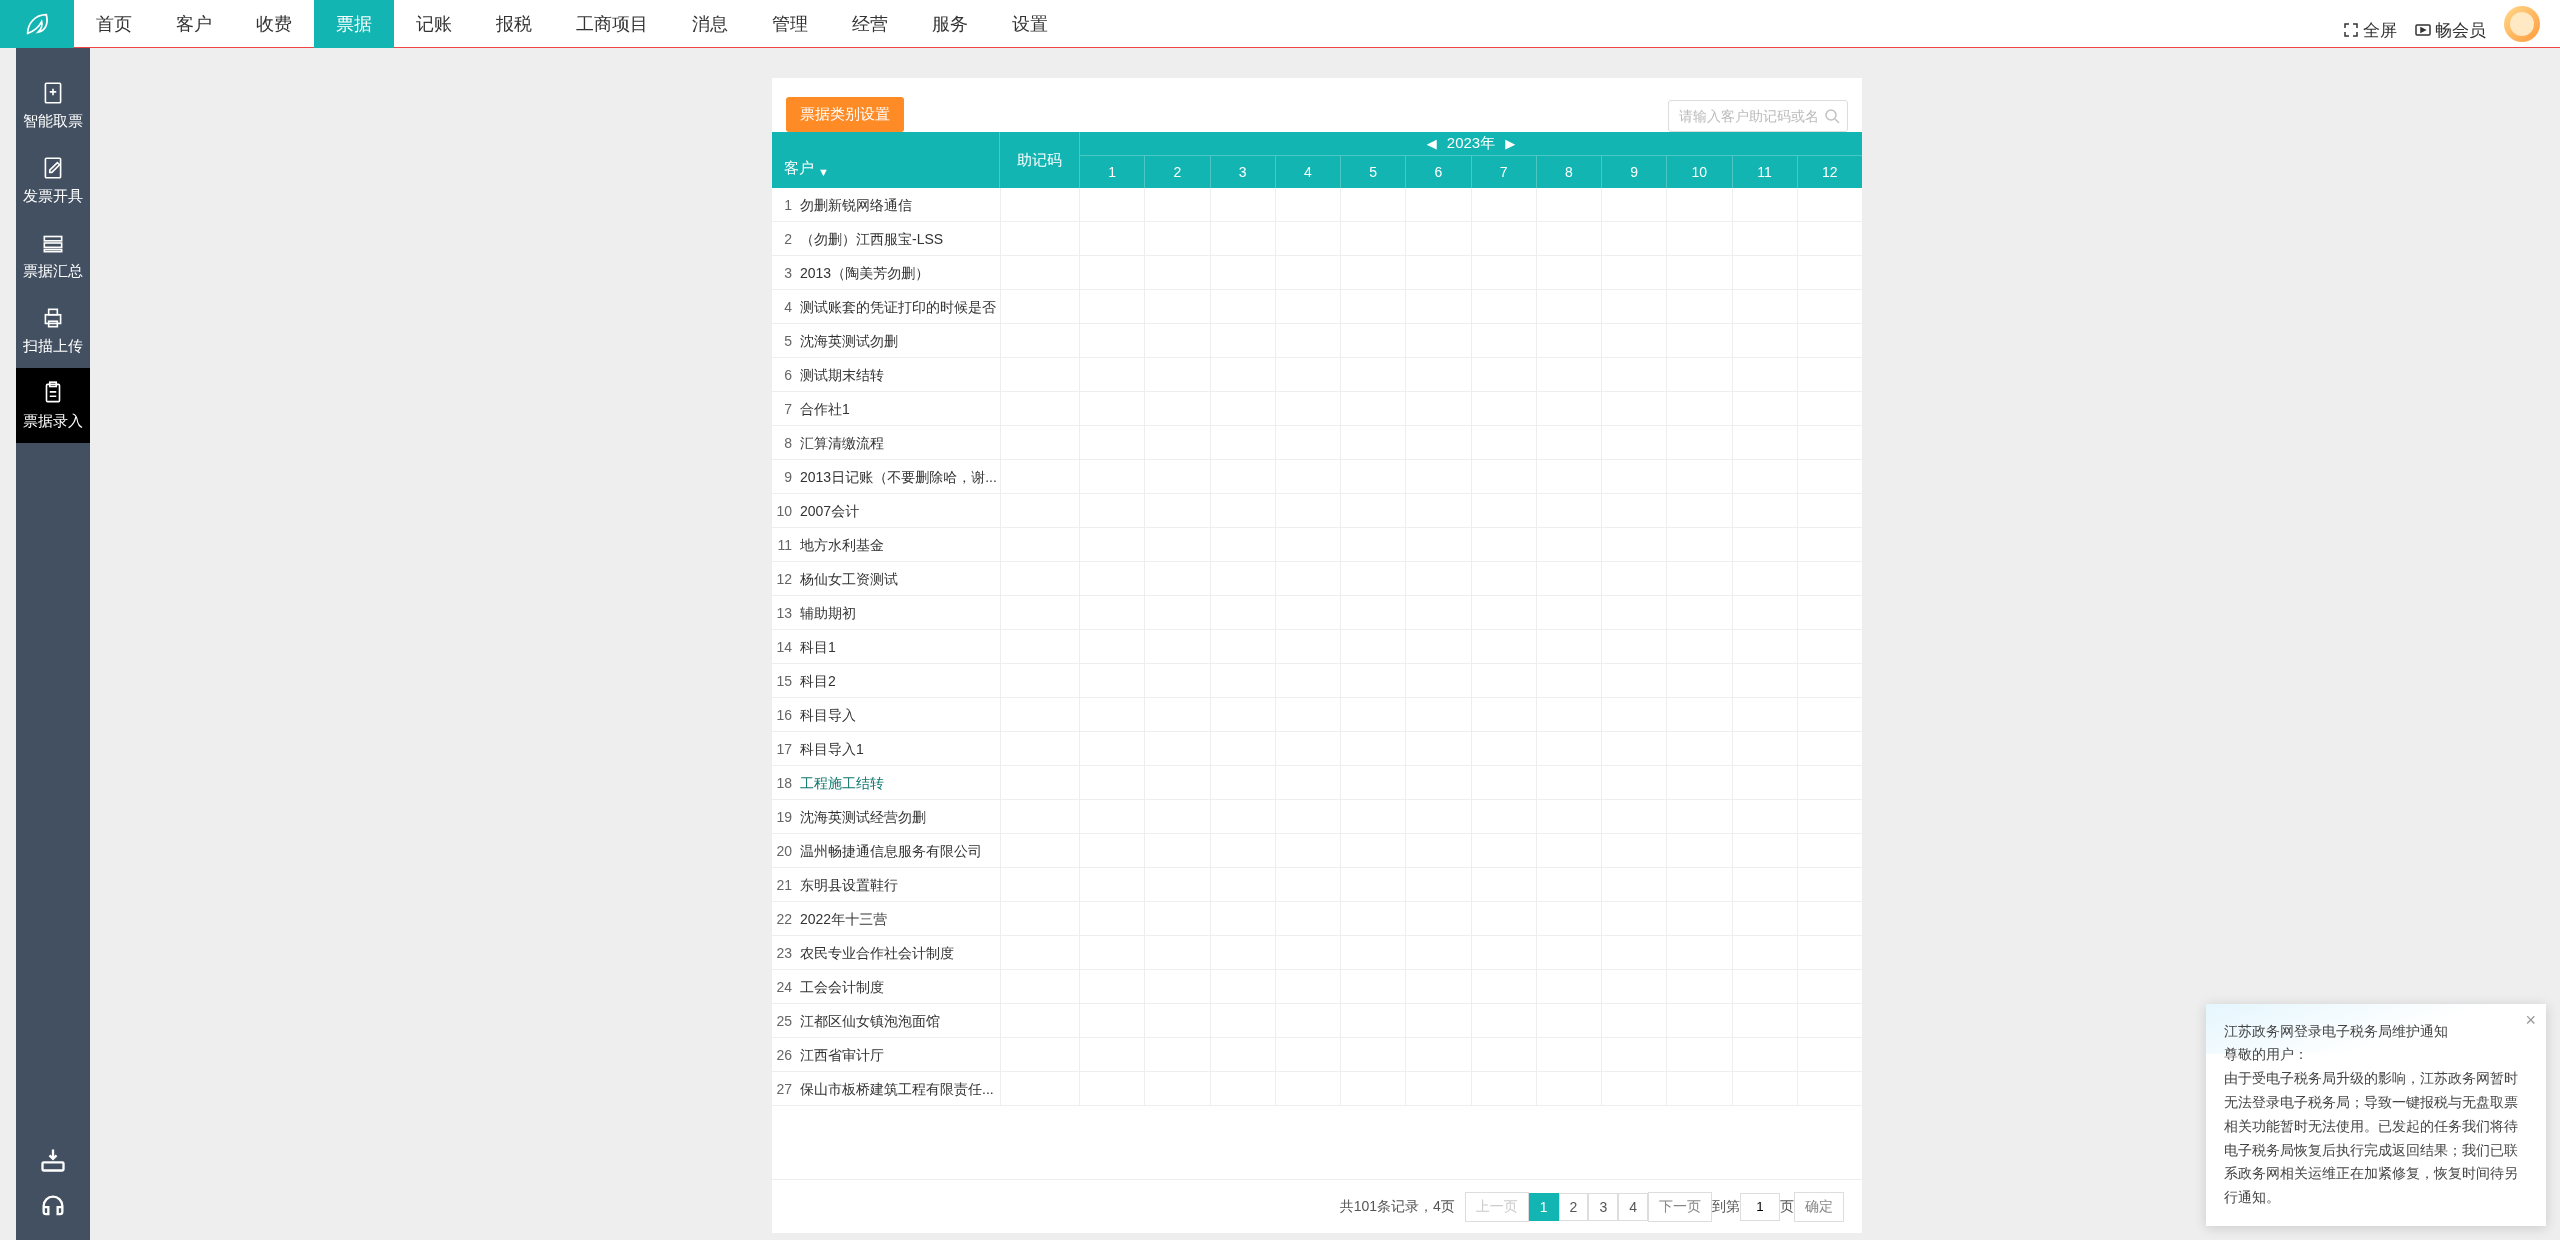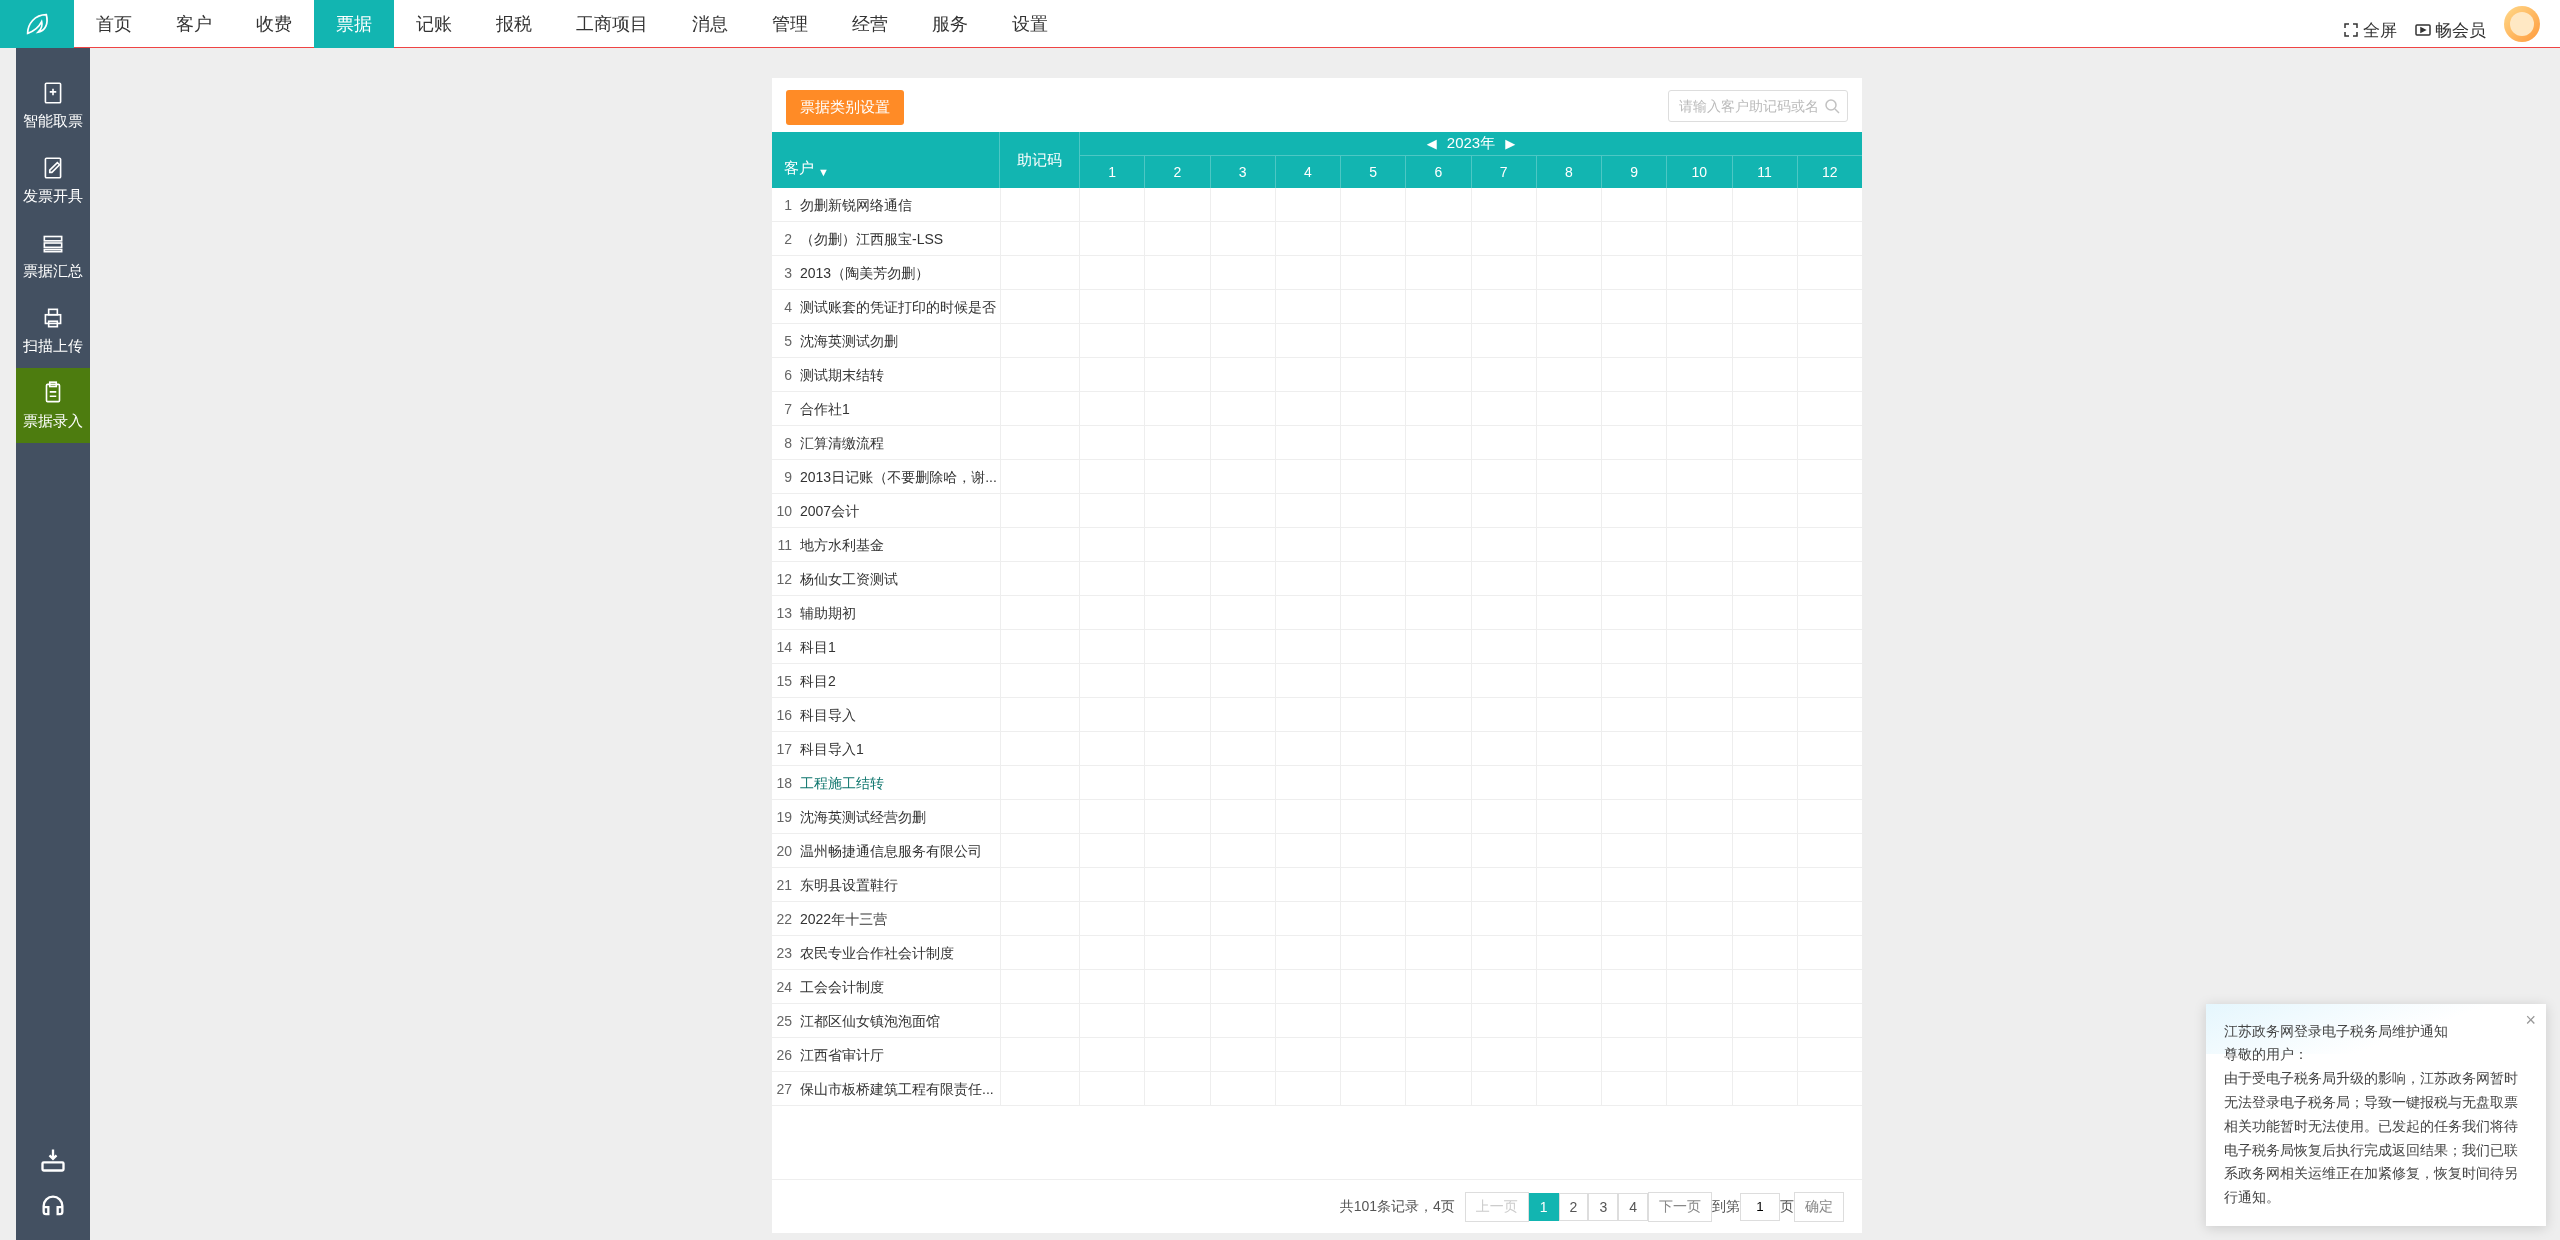--- a/index.html
+++ b/index.html
@@ -13,29 +13,29 @@
 .top-nav-item{padding:0 22px;height:48px;line-height:48px;font-size:18px;color:#333;cursor:pointer}
 .top-nav-item.active{background:#12b5b1;color:#fff}
 .top-right{margin-left:auto;display:flex;align-items:flex-end;padding-right:20px;gap:18px}
 .top-right-item{font-size:17px;color:#333;display:flex;align-items:center;gap:4px;cursor:pointer}
 .avatar{width:36px;height:36px;border-radius:50%;background:linear-gradient(135deg,#ffd98a,#ff9a3c);position:relative}
 .avatar::after{content:"";position:absolute;top:6px;left:6px;width:24px;height:24px;border-radius:50%;background:#ffe8c4}
 
 
 .sidebar{position:absolute;top:48px;left:16px;bottom:0;width:74px;background:#435061;display:flex;flex-direction:column;align-items:center;padding-top:20px}
 .sidebar-item{width:74px;display:flex;flex-direction:column;align-items:center;gap:6px;color:#fff;font-size:15px;padding:12px 0;cursor:pointer}
-.sidebar-item.active{background:#4d7c0f}
+.sidebar-item.active{background:#000000}
 .sidebar-icon{width:26px;height:26px;display:flex;align-items:center;justify-content:center}
 .sidebar-bottom{margin-top:auto;margin-bottom:20px;display:flex;flex-direction:column;gap:18px;align-items:center}
 .sidebar-bottom-icon{width:28px;height:28px;color:#fff;cursor:pointer}
 
 
 .main{position:absolute;top:48px;left:74px;right:0;bottom:0;display:flex;justify-content:center;padding-top:30px}
 .panel{width:1090px;background:#fff;height:1155px;display:flex;flex-direction:column}
-.panel-top{height:54px;display:flex;align-items:flex-start;padding:12px 14px;justify-content:space-between}
+.panel-top{height:54px;display:flex;align-items:flex-end;padding:0 14px;justify-content:space-between}
 .btn-orange{background:#ff8b26;color:#fff;border:none;padding:8px 14px;font-size:15px;border-radius:3px;cursor:pointer}
 .search-box{position:relative}
 .search-input{width:180px;height:32px;border:1px solid #ddd;border-radius:3px;padding:0 30px 0 10px;font-size:14px;color:#333}
 .search-input::placeholder{color:#bbb}
 .search-icon{position:absolute;right:8px;top:8px;width:16px;height:16px;opacity:.4}
 
 
 .table-wrap{flex:1;display:flex;flex-direction:column;position:relative}
 .thead{display:flex;background:#12b5b1;color:#fff}
 .th-customer{width:228px;display:flex;align-items:flex-end;padding:0 0 10px 12px;font-size:15px;border-right:1px solid rgba(255,255,255,.25)}

